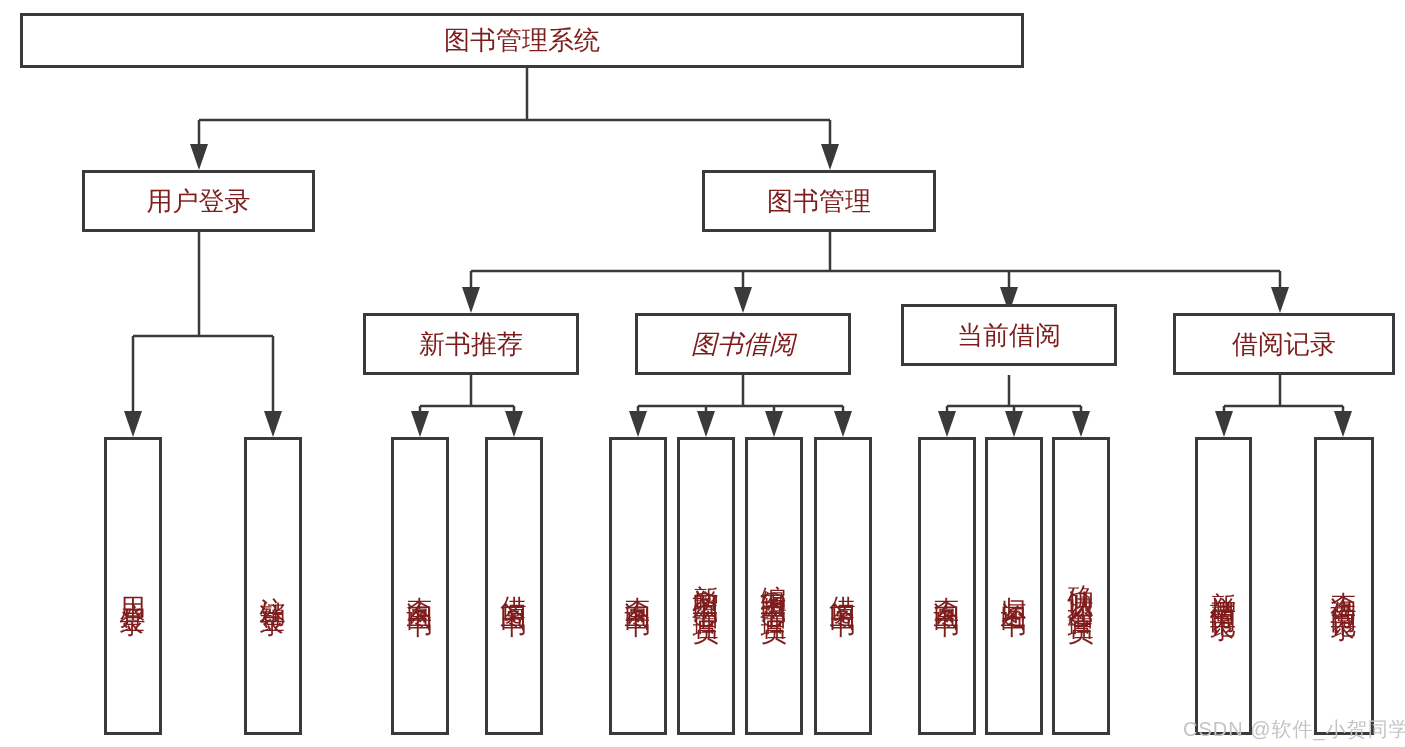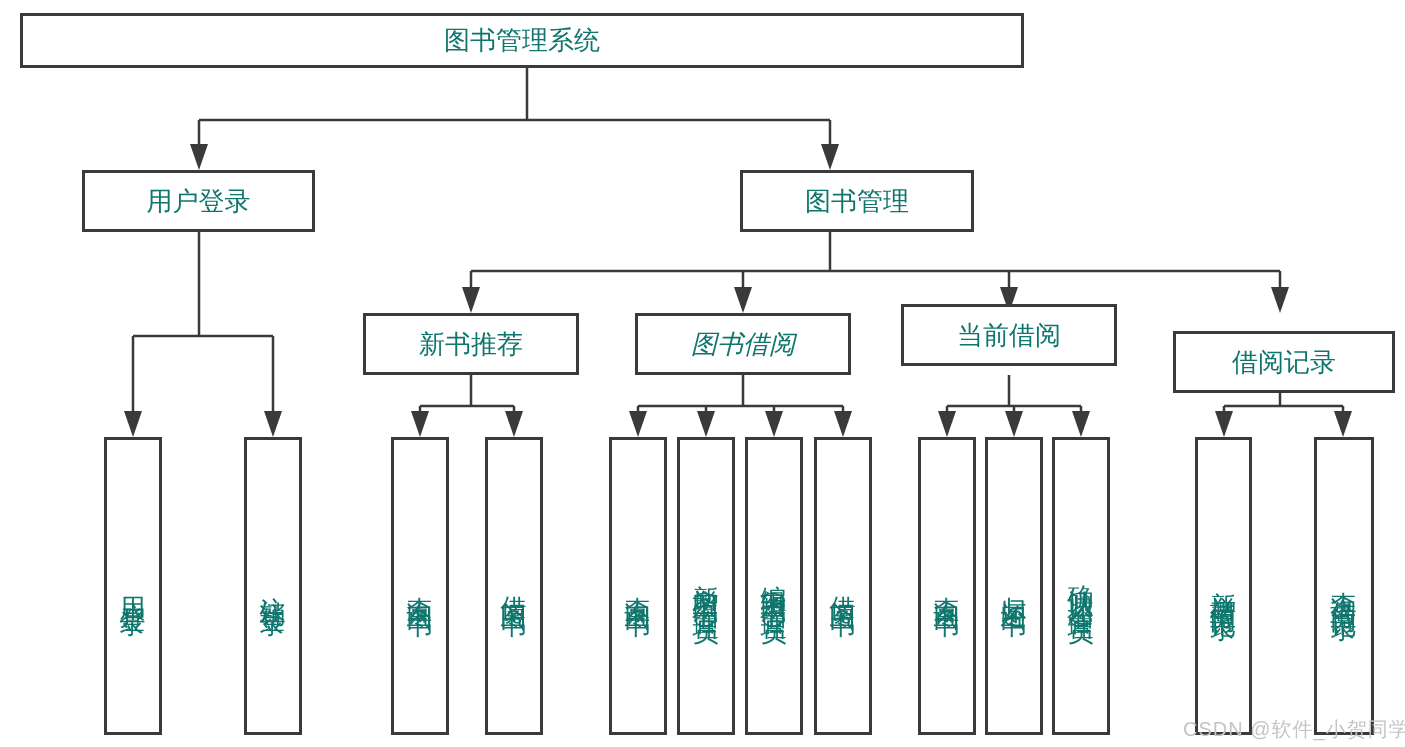--- a/index.html
+++ b/index.html
@@ -22,21 +22,21 @@
     z-index: 1;
   }
   .node {
     position: absolute;
     box-sizing: border-box;
     border: 3px solid #3a3a3a;
     background: #ffffff;
     display: flex;
     align-items: center;
     justify-content: center;
-    color: #0f766e;
+    color: #7f1d1d;
     font-size: 26px;
     z-index: 2;
     white-space: nowrap;
   }
   .leaf {
     top: 437px;
     height: 298px;
     width: 58px;
   }
   .vtext {
@@ -82,34 +82,34 @@
              M1215,411 L1233,411 L1224,437 Z  M1334,411 L1352,411 L1343,437 Z" fill="#3a3a3a" stroke="none"></path>
   </svg>
 
   <div class="node" style="left:20px; top:13px; width:1004px; height:55px;">
     <span>图书管理系统</span>
   </div>
 
   <div class="node" style="left:82px; top:170px; width:233px; height:62px;">
     <span>用户登录</span>
   </div>
-  <div class="node" style="left:740px; top:170px; width:234px; height:62px;">
+  <div class="node" style="left:702px; top:170px; width:234px; height:62px;">
     <span>图书管理</span>
   </div>
 
   <div class="node" style="left:363px; top:313px; width:216px; height:62px;">
     <span>新书推荐</span>
   </div>
   <div class="node" style="left:635px; top:313px; width:216px; height:62px;font-style:italic;">
     <span>图书借阅</span>
   </div>
   <div class="node" style="left:901px; top:304px; width:216px; height:62px;">
     <span>当前借阅</span>
   </div>
-  <div class="node" style="left:1173px; top:313px; width:222px; height:62px;margin-top:18px;">
+  <div class="node" style="left:1173px; top:313px; width:222px; height:62px;">
     <span>借阅记录</span>
   </div>
 
   <div class="node leaf" style="left:104px;">
     <span class="vtext">用户登录</span>
   </div>
   <div class="node leaf" style="left:244px;">
     <span class="vtext">注销登录</span>
   </div>
 

